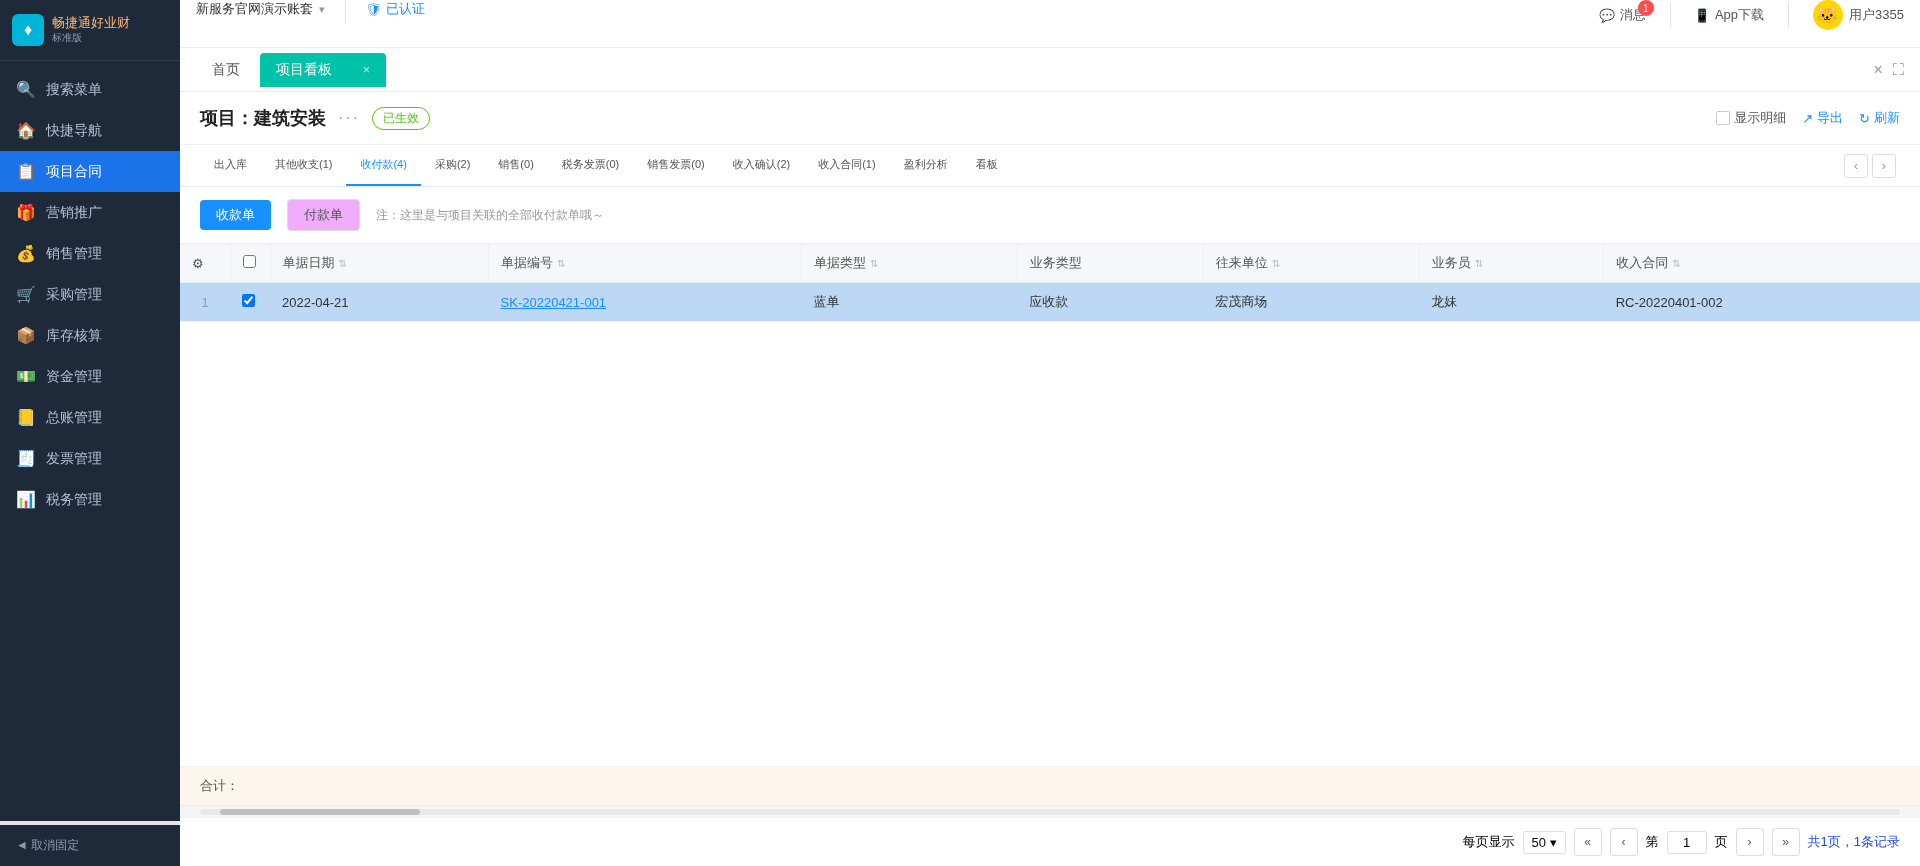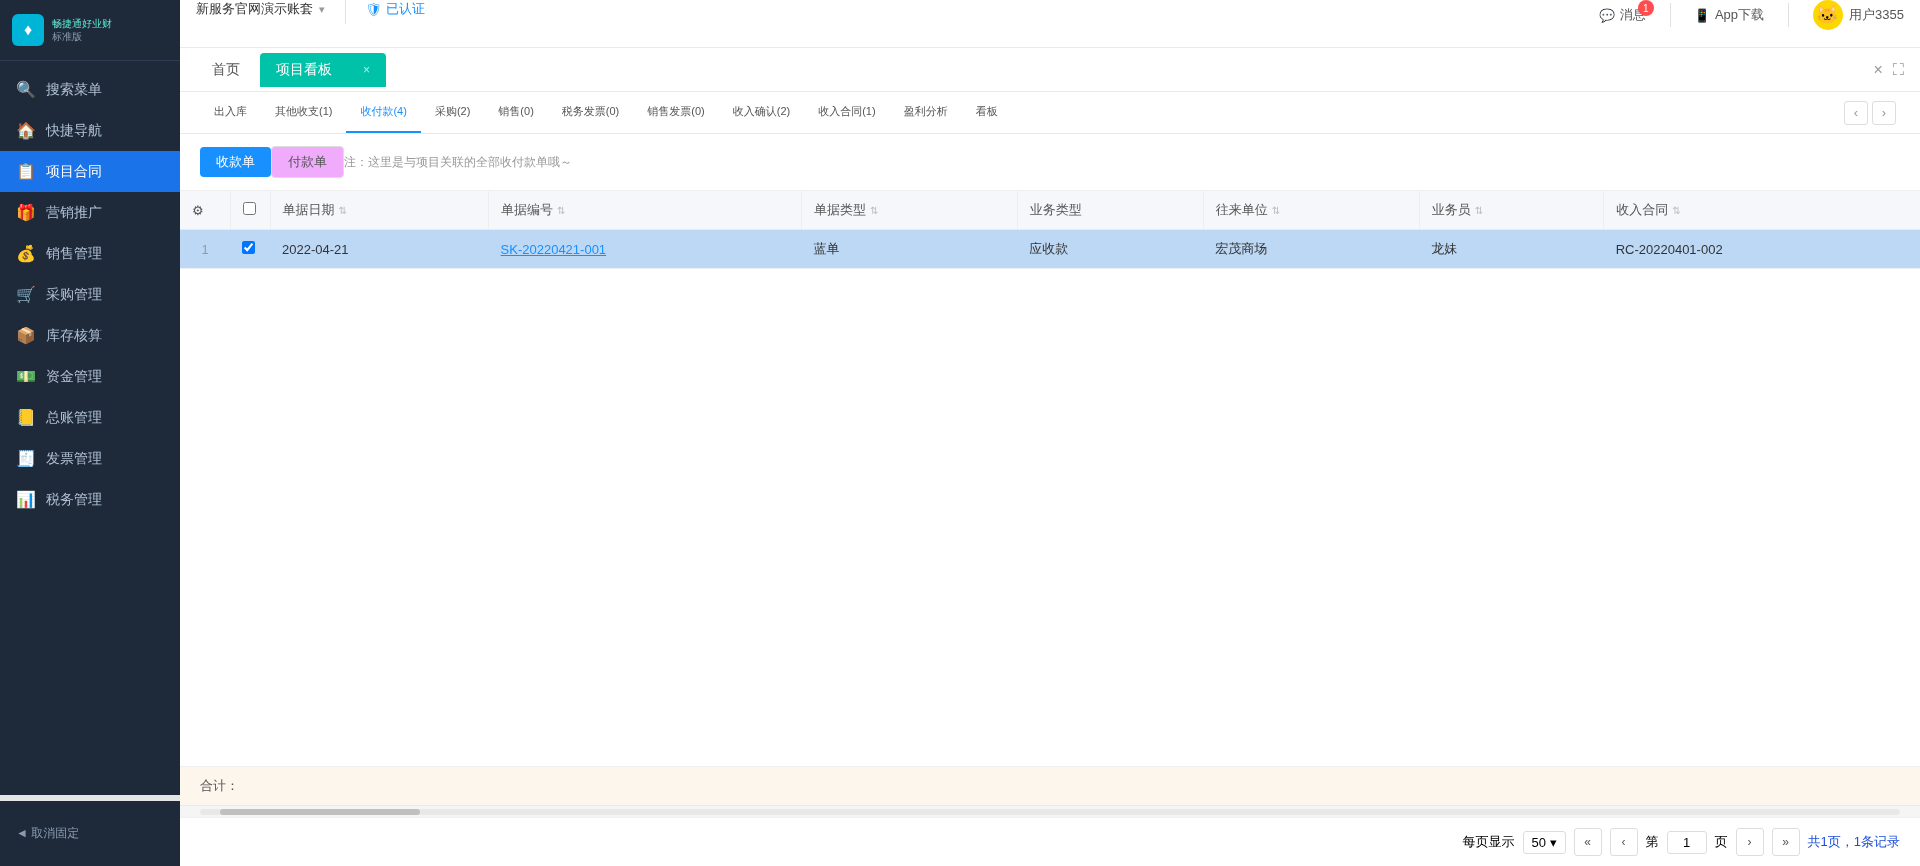--- a/index.html
+++ b/index.html
@@ -28,22 +28,22 @@
       background: #00b4d8;
       border-radius: 6px;
       display: flex;
       align-items: center;
       justify-content: center;
       font-size: 16px;
       color: white;
       flex-shrink: 0;
     }
     .logo-text {
-      font-size: 10px;
-      color: #5eead4;
+      font-size: 13px;
+      color: #fdba74;
       line-height: 1.3;
     }
     .logo-version {
       font-size: 10px;
       color: #8a9bb0;
     }
     .sidebar-nav {
       flex: 1;
       overflow-y: auto;
       padding: 8px 0;
@@ -56,22 +56,22 @@
       padding: 11px 16px;
       cursor: pointer;
       gap: 10px;
       color: #b0c0d4;
       transition: background 0.2s;
     }
     .sidebar-item.active { background: #1a73e8; color: white; }
     .sidebar-item .icon { font-size: 16px; width: 20px; text-align: center; }
     .sidebar-item .label { font-size: 14px; }
     .sidebar-footer {
-      padding: 24px 16px;
-      border-top: 6px solid #e5e5e5;
+      padding: 12px 16px;
+      border-top: 4px solid #e5e5e5;
       color: #8a9bb0;
       font-size: 12px;
       cursor: pointer;
       display: flex;
       align-items: center;
       gap: 6px;
     }
 
     
     .main {
@@ -300,21 +300,21 @@
       justify-content: center;
       cursor: pointer;
       color: #999;
     }
 
     
     .content-toolbar {
       display: flex;
       align-items: center;
       padding: 12px 20px;
-      gap: 0;
+      gap: 16px;
       border-bottom: 1px solid #f0f0f0;
     }
     .btn-primary {
       background: #1890ff;
       color: white;
       border: none;
       border-radius: 4px;
       padding: 6px 16px;
       cursor: pointer;
       font-size: 13px;
@@ -548,20 +548,39 @@
       <span class="tab-close">×</span>
     </div>
     <div class="window-controls">
       <span class="win-btn">×</span>
       <span class="win-btn">⛶</span>
     </div>
   </div>
 
   <div class="page-content">
 
+    <div class="project-header">
+      <span class="project-title">项目：建筑安装</span>
+      <span class="more-btn">···</span>
+      <span class="status-badge">已生效</span>
+      <div class="project-actions">
+        <div class="show-detail">
+          <div class="checkbox-small"></div>
+          <span>显示明细</span>
+        </div>
+        <div class="action-btn">
+          <span>↗</span>
+          <span>导出</span>
+        </div>
+        <div class="action-btn">
+          <span>↻</span>
+          <span>刷新</span>
+        </div>
+      </div>
+    </div>
 
     <div class="sub-tabs" id="sub-tabs-container">
         <div class="sub-tab">出入库</div>
         <div class="sub-tab">其他收支(1)</div>
         <div class="sub-tab active">收付款(4)</div>
         <div class="sub-tab">采购(2)</div>
         <div class="sub-tab">销售(0)</div>
         <div class="sub-tab">税务发票(0)</div>
         <div class="sub-tab">销售发票(0)</div>
         <div class="sub-tab">收入确认(2)</div>

